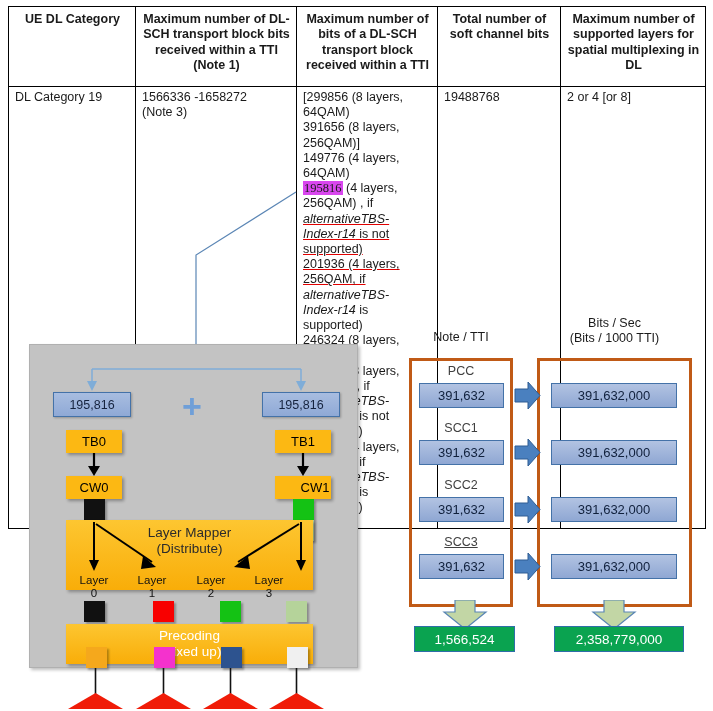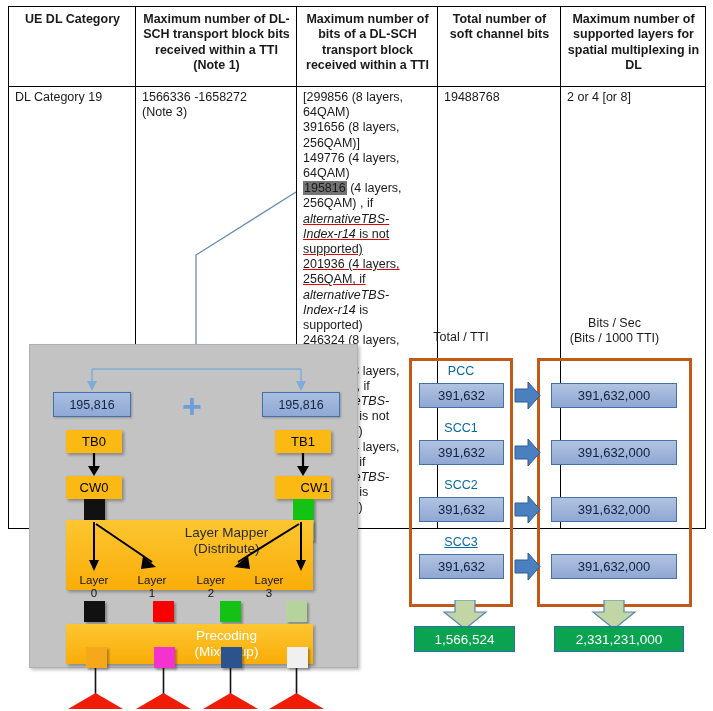--- a/index.html
+++ b/index.html
@@ -37,21 +37,21 @@
     line-height: 15.4px;
     padding-top: 5px;
   }
   .hdr-row th { height: 80px; }
   .col1 { width: 127px; }
   .col2 { width: 161px; }
   .col3 { width: 141px; }
   .col4 { width: 123px; }
   .col5 { width: 145px; }
   .cell-text { white-space: pre-line; }
-  .hl { background: #737373; padding: 0 1px; }
+  .hl { background: #d946ef; padding: 0 1px; font-family: Liberation Serif, serif; }
   .ital { font-style: italic; }
   .under-red { text-decoration: underline; text-decoration-color: #e10000; }
 
   
   .connector { position: absolute; left: 0; top: 0; pointer-events:none; }
 
   
   .gray-panel {
     position: absolute;
     left: 29px; top: 344px;
@@ -86,37 +86,36 @@
   .sq { position: absolute; width: 21px; height: 21px; box-shadow:1.5px 1.5px 2px rgba(0,0,0,0.3); }
   .band {
     position: absolute;
     background: linear-gradient(to bottom,#fdc631,#f9ad08);
     box-shadow: 2px 2px 3px rgba(0,0,0,0.3);
   }
   .band-title {
     position:absolute; width:100%; text-align:center;
     font-size: 13.5px; color:#2b2b2b;
     line-height:16px;
-    margin-left:37px;
   }
   .band-title.white { color:#fff; }
   .layer-label {
     position:absolute; text-align:center; font-size:11.5px; color:#111; line-height:13px;
   }
 
   
   .panel-caption {
     position:absolute; text-align:center; font-size:12.5px; color:#1a1a1a; line-height:15px;
   }
   .orange-frame {
     position:absolute;
     border: 3px solid #c05a16;
     background: transparent;
   }
-  .cc-label { position:absolute; text-align:center; font-size:12.5px; color:#0369a1; }
+  .cc-label { position:absolute; text-align:center; font-size:12.5px; color:#404040; }
   .val-box {
     position:absolute;
     background: linear-gradient(to bottom,#b2c3e2,#8fa7d3);
     border:1px solid #4472a8;
     color:#10203c; font-size:13px;
     display:flex; align-items:center; justify-content:center;
   }
   .green-box {
     position:absolute;
     background:#0aa350;
@@ -254,21 +253,21 @@
     <line x1="95.5" y1="8" x2="95.5" y2="36" stroke="#111" stroke-width="1.6"></line>
     <polygon points="95.5,33 68,49 123,49" fill="#f01c08"></polygon>
     <line x1="163.5" y1="8" x2="163.5" y2="36" stroke="#111" stroke-width="1.6"></line>
     <polygon points="163.5,33 136,49 191,49" fill="#f01c08"></polygon>
     <line x1="230.5" y1="8" x2="230.5" y2="36" stroke="#111" stroke-width="1.6"></line>
     <polygon points="230.5,33 203,49 258,49" fill="#f01c08"></polygon>
     <line x1="296.5" y1="8" x2="296.5" y2="36" stroke="#111" stroke-width="1.6"></line>
     <polygon points="296.5,33 269,49 324,49" fill="#f01c08"></polygon>
   </svg>
 
-  <div class="panel-caption" style="left:409px; top:330px; width:104px;">Total / TTI</div>
+  <div class="panel-caption" style="left:409px; top:330px; width:104px;">Note / TTI</div>
   <div class="orange-frame" style="left:409px; top:358px; width:104px; height:249px;"></div>
 
   <div class="cc-label" style="left:409px; top:364px; width:104px;">PCC</div>
   <div class="val-box" style="left:419px; top:383px; width:85px; height:25px;">391,632</div>
 
   <div class="cc-label" style="left:409px; top:421px; width:104px;">SCC1</div>
   <div class="val-box" style="left:419px; top:440px; width:85px; height:25px;">391,632</div>
 
   <div class="cc-label" style="left:409px; top:478px; width:104px;">SCC2</div>
   <div class="val-box" style="left:419px; top:497px; width:85px; height:25px;">391,632</div>
@@ -295,15 +294,15 @@
   </svg>
 
   <svg style="position:absolute;left:440px;top:600px;" width="50" height="30">
     <polygon points="15,0 35,0 35,12 46,12 25,29 4,12 15,12" fill="#c2d6a5" stroke="#5a86b5" stroke-width="1.2"></polygon>
   </svg>
   <svg style="position:absolute;left:589px;top:600px;" width="50" height="30">
     <polygon points="15,0 35,0 35,12 46,12 25,29 4,12 15,12" fill="#c2d6a5" stroke="#5a86b5" stroke-width="1.2"></polygon>
   </svg>
 
   <div class="green-box" style="left:414px; top:626px; width:101px; height:26px;">1,566,524</div>
-  <div class="green-box" style="left:554px; top:626px; width:130px; height:26px;">2,331,231,000</div>
+  <div class="green-box" style="left:554px; top:626px; width:130px; height:26px;">2,358,779,000</div>
 
 </div>
 
 </body></html>

